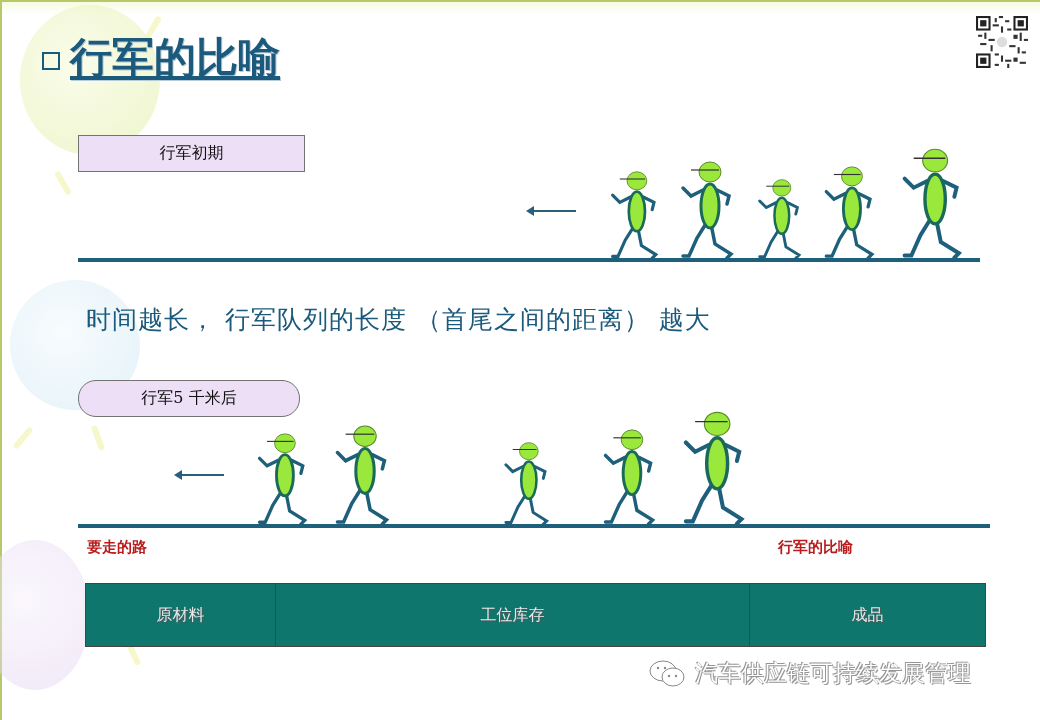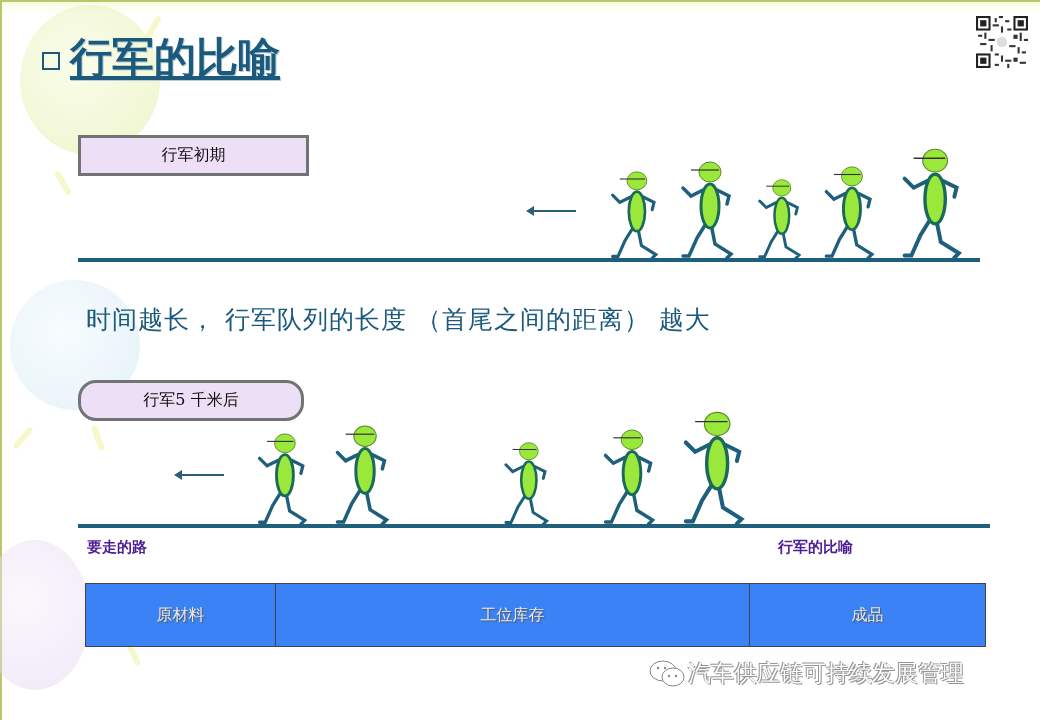--- a/index.html
+++ b/index.html
@@ -24,21 +24,21 @@
     font-size:42px; font-weight:bold; color:#1b5a7c;
     text-decoration:underline; text-underline-offset:4px;
     text-shadow:1px 1px 0 #b8cbd6;
     display:flex; align-items:center; gap:10px;
   }
   .title .box-icon { width:14px; height:14px; border:2px solid #1b5a7c; display:inline-block; margin-top:6px; }
 
   .qr { position:absolute; left:976px; top:16px; width:52px; height:52px; background:#fff; }
 
   .stage-label {
-    position:absolute; background:#ecdff6; border:3px solid #737373;
+    position:absolute; background:#ecdff6; border:1px solid #737373;
     font-family:"DejaVu Serif", serif; font-size:16px; color:#111;
     display:flex; align-items:center; justify-content:center;
   }
   .lbl1 { left:78px; top:135px; width:225px; height:35px; }
   .lbl2 { left:78px; top:380px; width:220px; height:35px;border-radius:18px; }
 
   .road { position:absolute; height:4px; background:#1e5f7c; }
   .road1 { left:78px; top:258px; width:902px; }
   .road2 { left:78px; top:524px; width:912px; }
 
@@ -52,35 +52,35 @@
 
   .walker { position:absolute; }
 
   .statement {
     position:absolute; left:86px; top:303px;
     font-size:25px; color:#1b5a7c; letter-spacing:1px;
     white-space:nowrap;
   }
   .statement b { font-weight:normal; }
 
-  .road-lbl { position:absolute; font-size:15px; font-weight:bold; color:#4c1d95;text-align:center; }
+  .road-lbl { position:absolute; font-size:15px; font-weight:bold; color:#b91c1c;text-align:center; }
   .rl1 { left:87px; top:538px; }
   .rl2 { left:778px; top:538px; }
 
   table.inv {
     position:absolute; left:85px; top:583px; width:901px; height:64px;
-    border-collapse:collapse; background:#3b82f6;
+    border-collapse:collapse; background:#0f766e;
     font-family:"DejaVu Serif", serif; font-size:16px; color:#e8e8e8;
     text-shadow:1px 1px 1px #555;
   }
   table.inv td { border:1px solid #444; text-align:center; padding:0; height:31px; }
 
   .watermark {
     position:absolute; left:648px; top:658px;
-    display:flex; align-items:center; gap:0;
+    display:flex; align-items:center; gap:7px;
     font-size:23px; color:#fff;
     text-shadow:0 0 1px #777, 1px 1px 0 #999, -1px -1px 0 #999;
   }
   .wechat-icon { width:40px; height:30px; }
 </style>
 </head>
 <body>
 
 <div class="frame-top"></div>
 <div class="frame-top-glow"></div>

